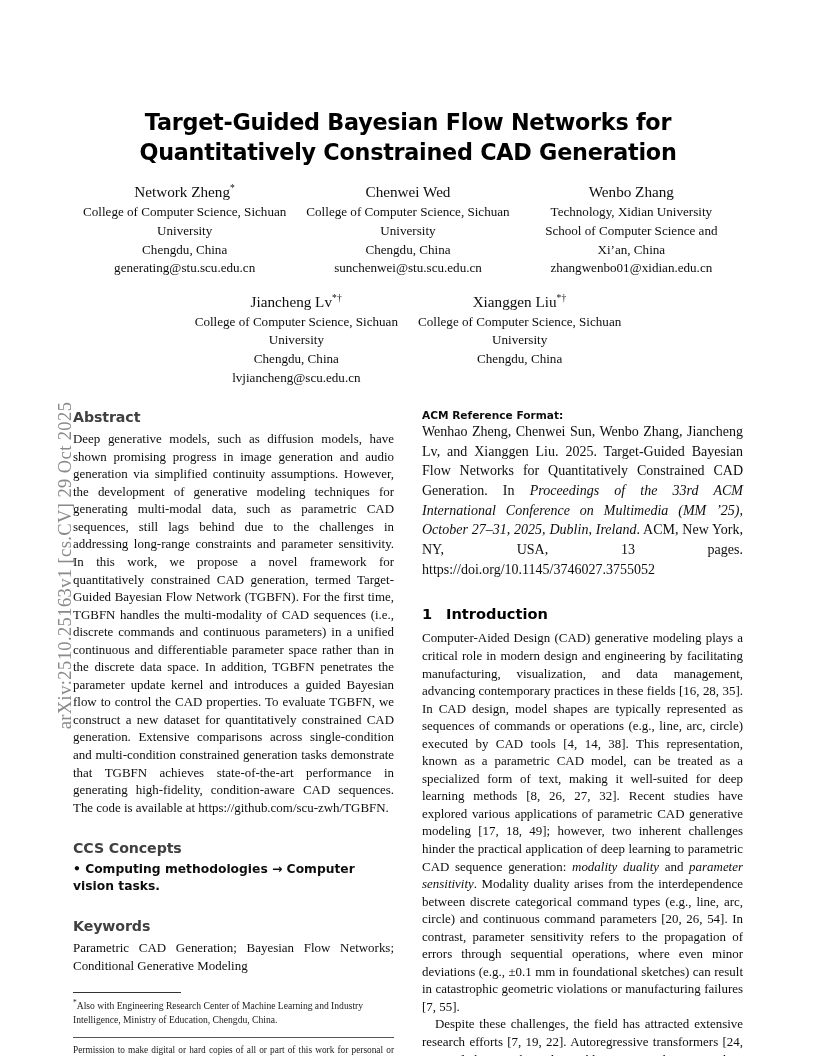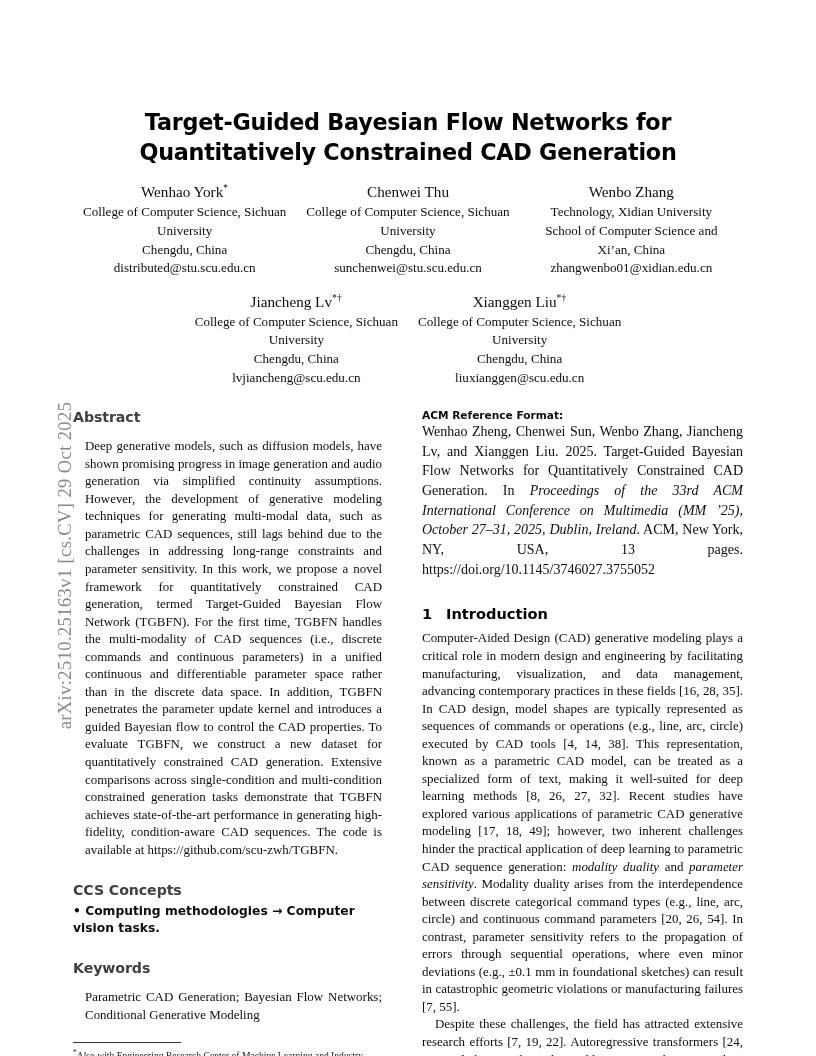--- a/index.html
+++ b/index.html
@@ -104,21 +104,21 @@
     font-family: "DejaVu Sans", "Liberation Sans", sans-serif;
     font-size: 14.2px;
     font-weight: bold;
     margin: 0 0 5px 0;
     letter-spacing: -0.1px;
     color: #404040;
   }
   h2.sec-head.spaced { margin-top: 24px; }
 
   p.body-text {
-    margin: 12px;
+    margin: 0;
     font-size: 12.95px;
     line-height: 1.355;
     text-align: justify;
     text-justify: inter-word;
     hyphens: none;
   }
 
   .ccs-item {
     font-family: "DejaVu Sans", "Liberation Sans", sans-serif;
     font-size: 12.3px;
@@ -195,28 +195,28 @@
 <body>
 
 <div class="arxiv-stamp">arXiv:2510.25163v1  [cs.CV]  29 Oct 2025</div>
 
 <div class="page">
 
   <h1 class="title">Target-Guided Bayesian Flow Networks for Quantitatively Constrained CAD Generation</h1>
 
   <div class="authors-row row1">
     <div class="author">
-      <div class="author-name"><span>Wenhao York</span><sup>*</sup></div>
-      <div class="author-line">College of Computer Science, Sichuan</div>
-      <div class="author-line">University</div>
-      <div class="author-line">Chengdu, China</div>
-      <div class="author-line">distributed@stu.scu.edu.cn</div>
-    </div>
-    <div class="author">
-      <div class="author-name"><span>Chenwei Thu</span><sup></sup></div>
+      <div class="author-name"><span>Network Zheng</span><sup>*</sup></div>
+      <div class="author-line">College of Computer Science, Sichuan</div>
+      <div class="author-line">University</div>
+      <div class="author-line">Chengdu, China</div>
+      <div class="author-line">generating@stu.scu.edu.cn</div>
+    </div>
+    <div class="author">
+      <div class="author-name"><span>Chenwei Wed</span><sup></sup></div>
       <div class="author-line">College of Computer Science, Sichuan</div>
       <div class="author-line">University</div>
       <div class="author-line">Chengdu, China</div>
       <div class="author-line">sunchenwei@stu.scu.edu.cn</div>
     </div>
     <div class="author">
       <div class="author-name"><span>Wenbo Zhang</span><sup></sup></div>
       <div class="author-line">Technology, Xidian University</div>
       <div class="author-line">School of Computer Science and</div>
       <div class="author-line">Xi’an, China</div>
@@ -230,21 +230,20 @@
       <div class="author-line">College of Computer Science, Sichuan</div>
       <div class="author-line">University</div>
       <div class="author-line">Chengdu, China</div>
       <div class="author-line">lvjiancheng@scu.edu.cn</div>
     </div>
     <div class="author">
       <div class="author-name"><span>Xianggen Liu</span><sup>*†</sup></div>
       <div class="author-line">College of Computer Science, Sichuan</div>
       <div class="author-line">University</div>
       <div class="author-line">Chengdu, China</div>
-      <div class="author-line">liuxianggen@scu.edu.cn</div>
     </div>
   </div>
 
   <div class="columns">
 
     <div class="col col-left">
 
       <h2 class="sec-head">Abstract</h2>
       <p class="body-text">Deep generative models, such as diffusion models, have shown promising progress in image generation and audio generation via simplified continuity assumptions. However, the development of generative modeling techniques for generating multi-modal data, such as parametric CAD sequences, still lags behind due to the challenges in addressing long-range constraints and parameter sensitivity. In this work, we propose a novel framework for quantitatively constrained CAD generation, termed Target-Guided Bayesian Flow Network (TGBFN). For the first time, TGBFN handles the multi-modality of CAD sequences (i.e., discrete commands and continuous parameters) in a unified continuous and differentiable parameter space rather than in the discrete data space. In addition, TGBFN penetrates the parameter update kernel and introduces a guided Bayesian flow to control the CAD properties. To evaluate TGBFN, we construct a new dataset for quantitatively constrained CAD generation. Extensive comparisons across single-condition and multi-condition constrained generation tasks demonstrate that TGBFN achieves state-of-the-art performance in generating high-fidelity, condition-aware CAD sequences. The code is available at https://github.com/scu-zwh/TGBFN.</p>
 

